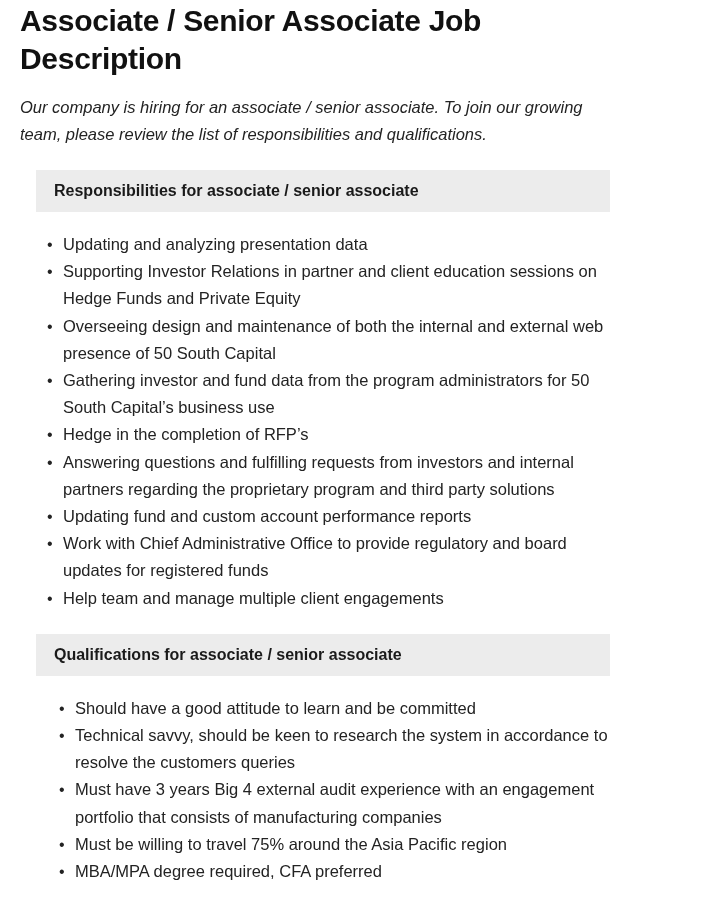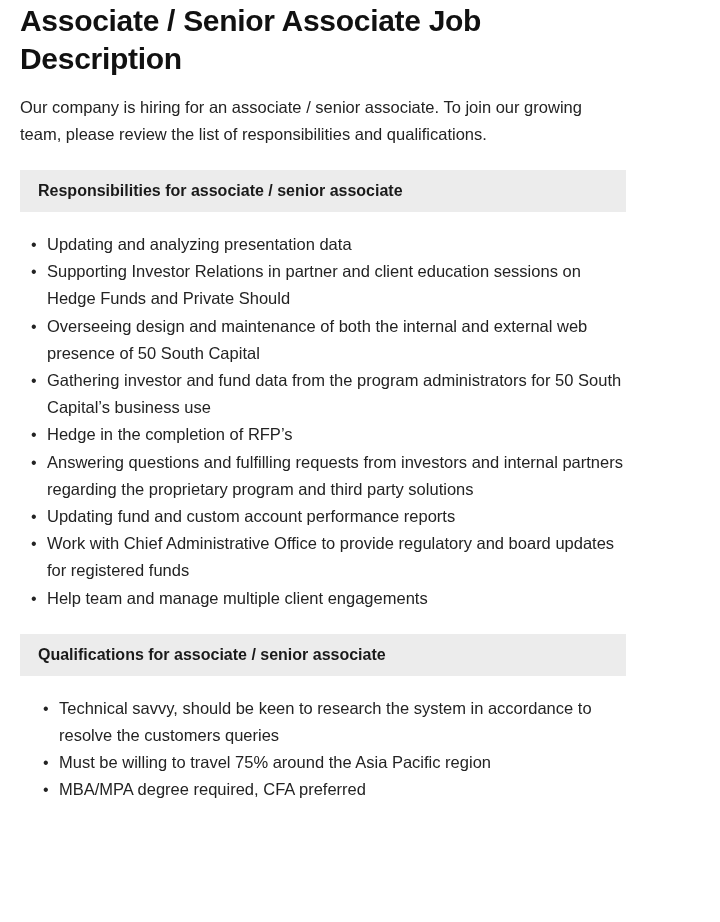--- a/index.html
+++ b/index.html
@@ -32,24 +32,25 @@
     color: #111111;
   }
 
   .intro {
     margin: 0;
     padding: 16px 22px 0 20px;
     font-size: 16.5px;
     line-height: 27px;
     color: #232323;
     max-width: 660px;
+    font-style: italic;
   }
 
   .section {
-    margin: 0;
+    margin: 16px;
     padding: 0;
   }
 
   .section-header {
     margin: 22px 22px 0 20px;
     background: #ececec;
     height: 42px;
     display: flex;
     align-items: center;
     padding: 0 18px;
@@ -96,35 +97,37 @@
   <h1 class="doc-title">Associate / Senior Associate Job Description</h1>
 
   <p class="intro">Our company is hiring for an associate / senior associate. To join our growing team, please review the list of responsibilities and qualifications.</p>
 
   <div class="section section-responsibilities">
     <div class="section-header">
       <span class="section-header-text">Responsibilities for associate / senior associate</span>
     </div>
     <ul class="bullet-list">
       <li>Updating and analyzing presentation data</li>
-      <li>Supporting Investor Relations in partner and client education sessions on Hedge Funds and Private Should</li>
+      <li>Supporting Investor Relations in partner and client education sessions on Hedge Funds and Private Equity</li>
       <li>Overseeing design and maintenance of both the internal and external web presence of 50 South Capital</li>
       <li>Gathering investor and fund data from the program administrators for 50 South Capital’s business use</li>
       <li>Hedge in the completion of RFP’s</li>
       <li>Answering questions and fulfilling requests from investors and internal partners regarding the proprietary program and third party solutions</li>
       <li>Updating fund and custom account performance reports</li>
       <li>Work with Chief Administrative Office to provide regulatory and board updates for registered funds</li>
       <li>Help team and manage multiple client engagements</li>
     </ul>
   </div>
 
   <div class="section section-qualifications">
     <div class="section-header">
       <span class="section-header-text">Qualifications for associate / senior associate</span>
     </div>
     <ul class="bullet-list">
+      <li>Should have a good attitude to learn and be committed</li>
       <li>Technical savvy, should be keen to research the system in accordance to resolve the customers queries</li>
+      <li>Must have 3 years Big 4 external audit experience with an engagement portfolio that consists of manufacturing companies</li>
       <li>Must be willing to travel 75% around the Asia Pacific region</li>
       <li>MBA/MPA degree required, CFA preferred</li>
     </ul>
   </div>
 
 </div>
 
 </body></html>

